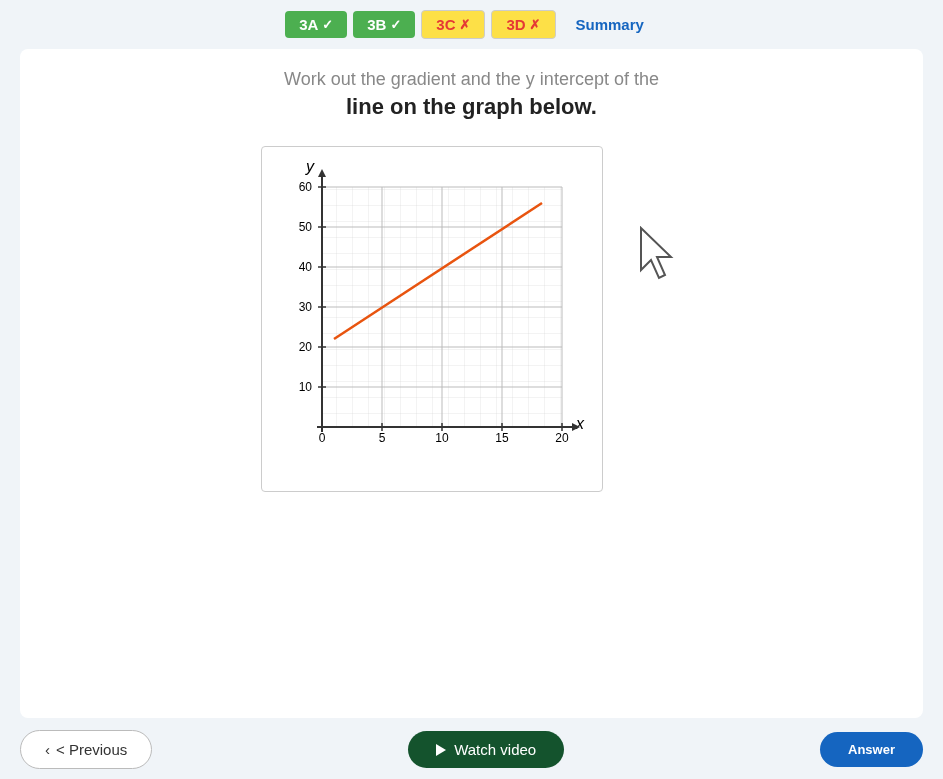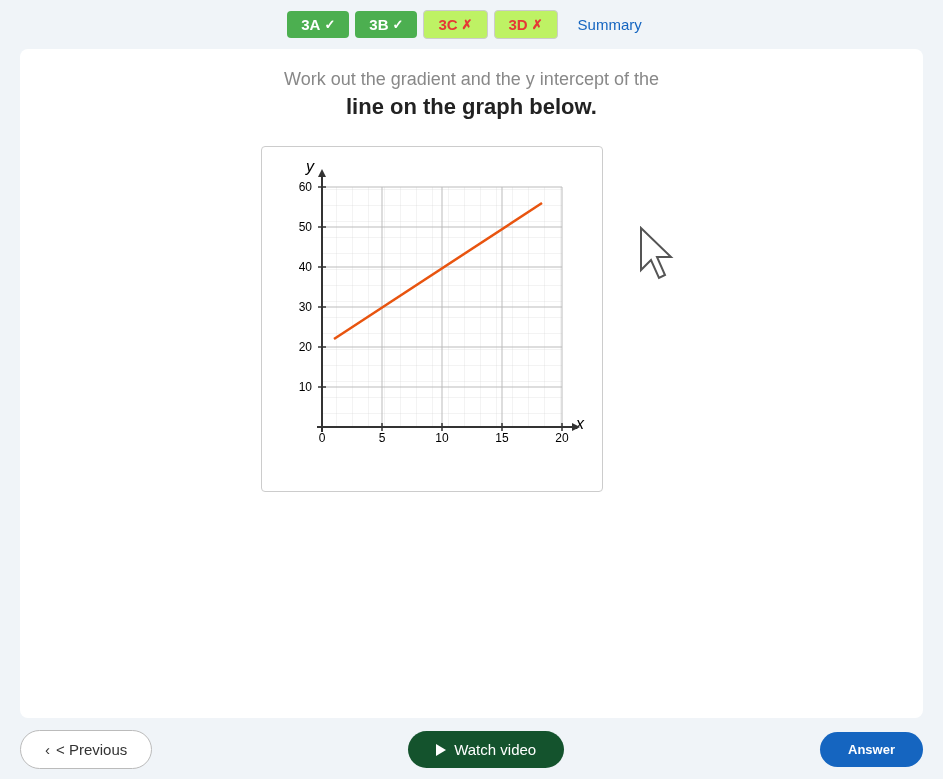--- a/index.html
+++ b/index.html
@@ -33,27 +33,27 @@
       font-size: 15px;
       cursor: pointer;
     }
     .tab.pass {
       background: #4caf50;
       color: white;
     }
     .tab.active-fail {
       color: #e53935;
       font-weight: bold;
-      background: #bef264;
+      background: #fde047;
       border: 1px solid #ccc;
     }
     .tab.summary {
       background: none;
       color: #1565c0;
-      font-weight: normal;
+      font-weight: bold;
       font-size: 15px;
       border: none;
     }
     .check-icon { color: white; font-size: 13px; }
     .x-icon { color: #e53935; font-size: 13px; font-weight: bold; }
 
     
     .main-content {
       flex: 1;
       background: white;

